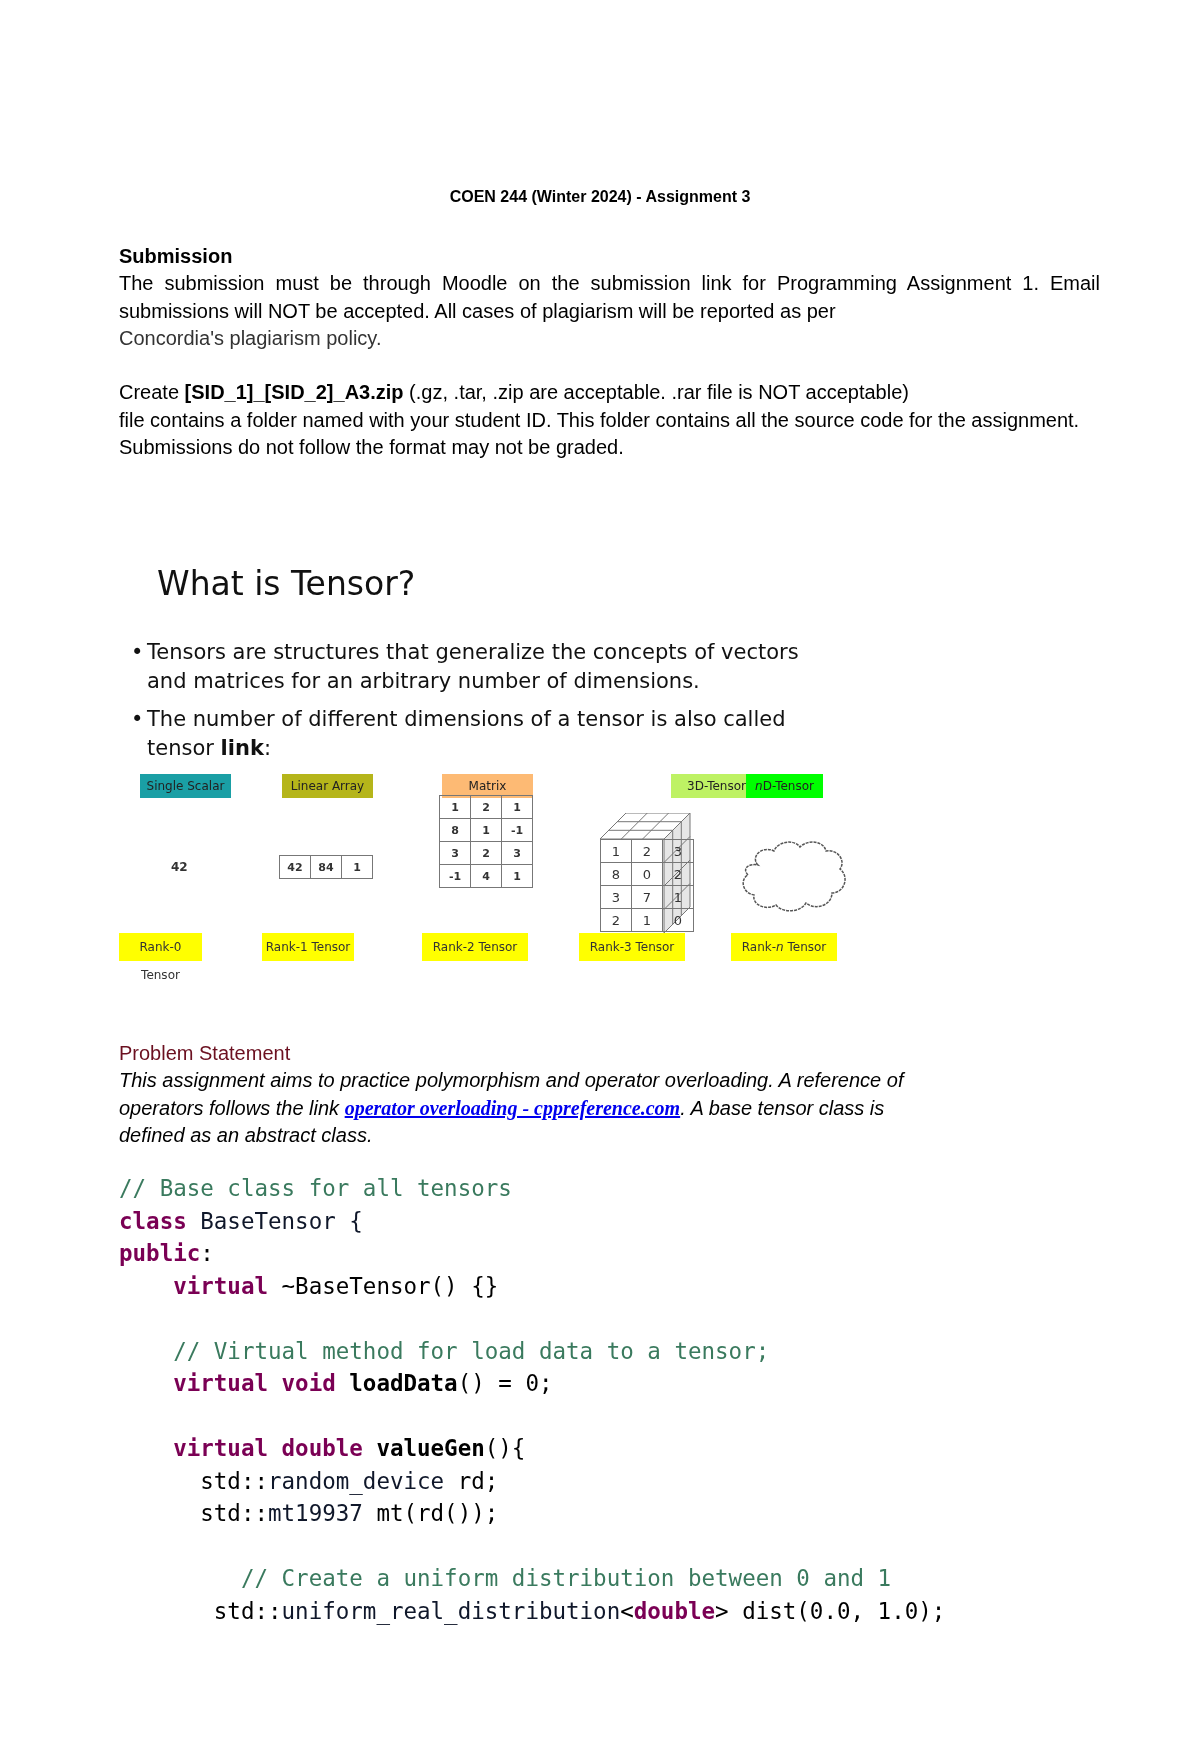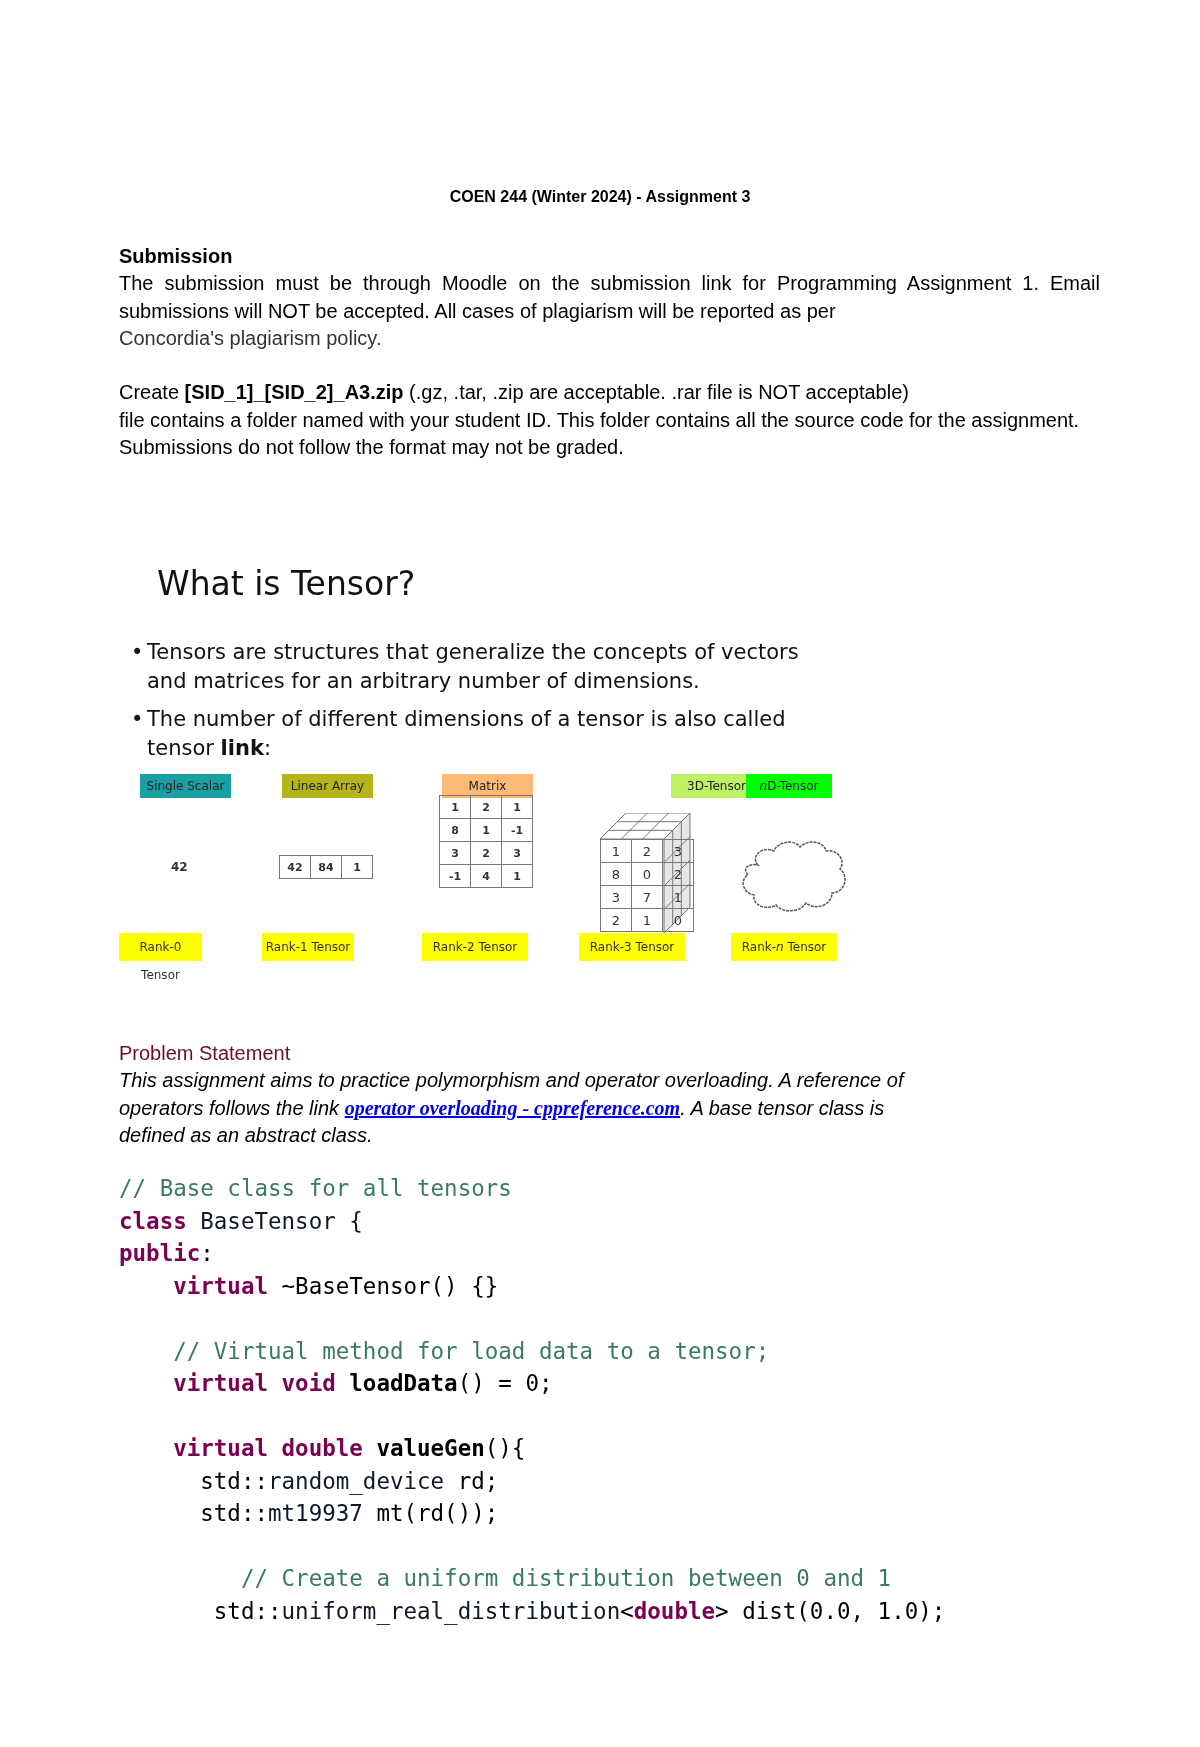--- a/index.html
+++ b/index.html
@@ -76,21 +76,21 @@
         <span class="bullet-text">
           <span>The number of different dimensions of a tensor is also called</span><br><span>tensor </span><b>link</b><span>:</span>
         </span>
       </div>
     </div>
 
     <div class="tag" style="left:21px; top:219px; width:91px; background:#1a9fa5;">Single Scalar</div>
     <div class="tag" style="left:163px; top:219px; width:91px; background:#b5b51a;">Linear Array</div>
     <div class="tag" style="left:323px; top:219px; width:91px; background:#fdba74;">Matrix</div>
     <div class="tag" style="left:504px; top:219px; width:91px; background:#bef264;margin-left:48px;">3D-Tensor</div>
-    <div class="tag" style="left:627px; top:219px; width:86px; background:#00ff00;"><i>n</i><span>D-Tensor</span></div>
+    <div class="tag" style="left:627px; top:219px; width:77px; background:#00ff00;"><i>n</i><span>D-Tensor</span></div>
 
     <div class="scalar" style="left:52px; top:305px;">42</div>
 
     <table class="grid" style="left:160px; top:300px;">
       <tbody>
           <tr>
         <td>42</td>
         <td>84</td>
         <td>1</td>
       </tr>

